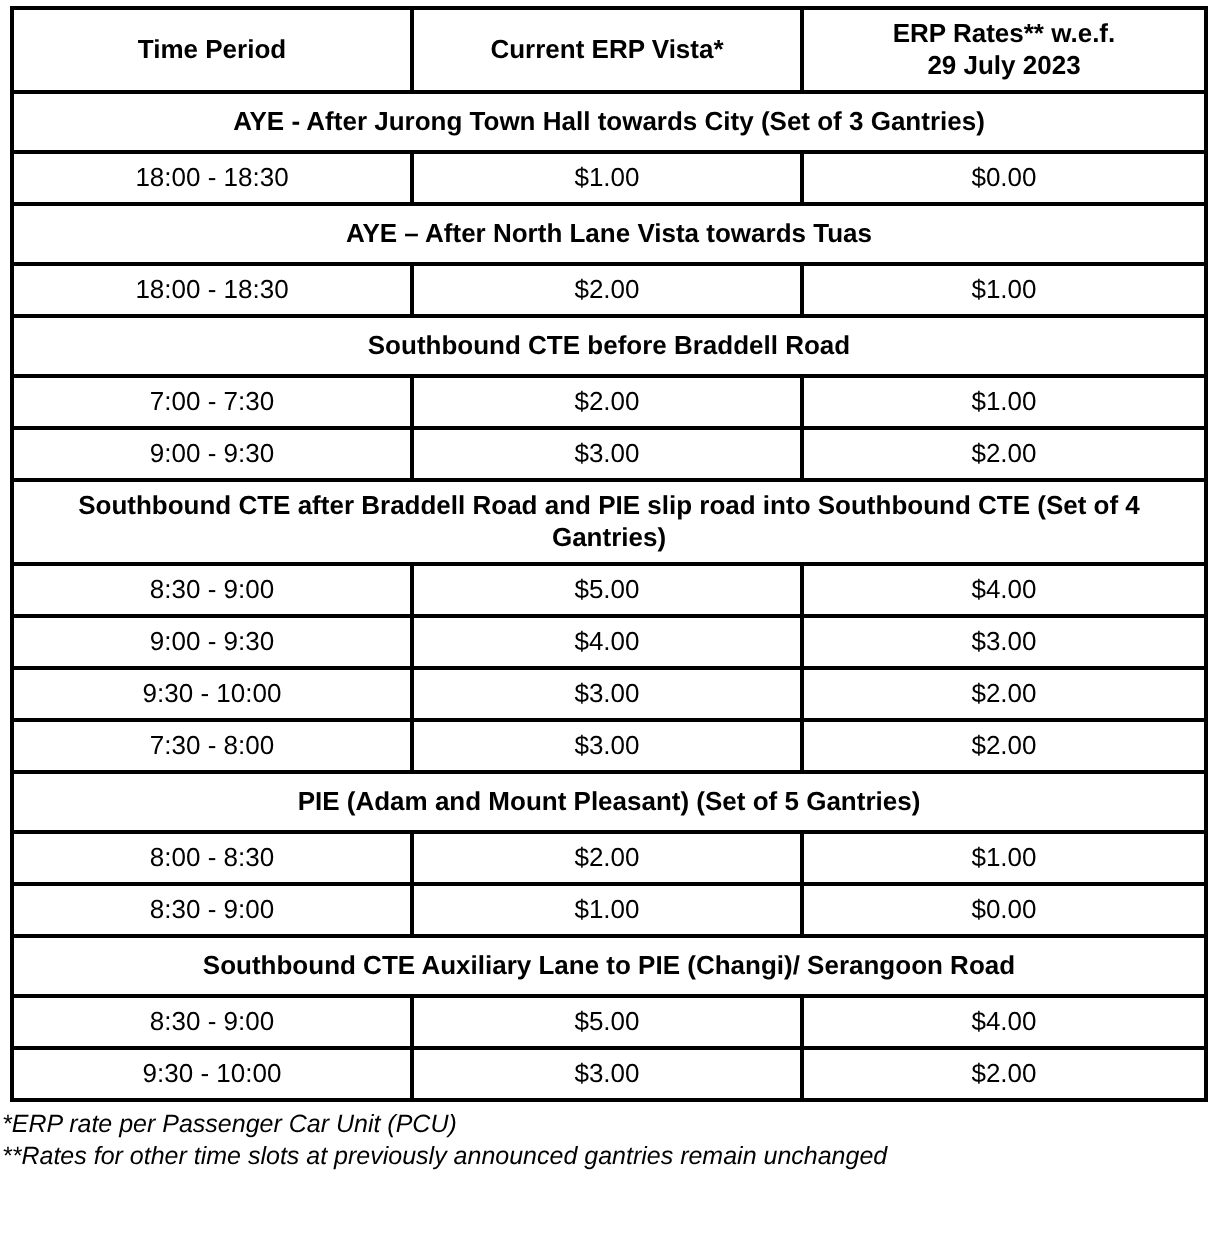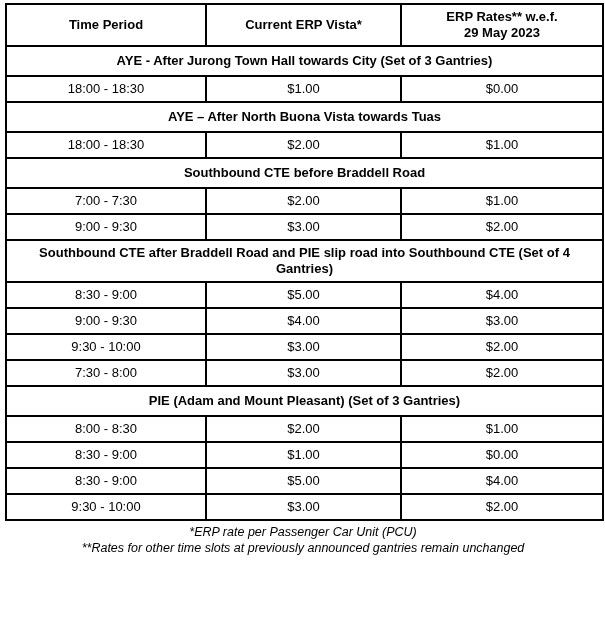--- a/index.html
+++ b/index.html
@@ -40,52 +40,51 @@
     font-weight: normal;
     height: 24px;
   }
   .footnotes {
     margin-left: -4px;
     margin-top: 3px;
     font-style: italic;
     font-size: 12.5px;
     line-height: 16px;
     color: #000000;
-    text-align: center;
   }
 </style>
 </head>
 <body>
 
 <div class="page">
   <table class="erp-table">
     <colgroup>
       <col class="c1">
         <col class="c2">
         <col class="c3">
     </colgroup>
     <thead>
       <tr>
         <th>Time Period</th>
         <th>Current ERP Vista*</th>
         <th class="th-wrap">ERP Rates** w.e.f.
-29 May 2023</th>
+29 July 2023</th>
       </tr>
     </thead>
     <tbody id="table-body">
         <tr>
           <td colspan="3" class="section-title">AYE - After Jurong Town Hall towards City (Set of 3 Gantries)</td>
         </tr>
         <tr>
           <td class="rate-cell">18:00 - 18:30</td>
           <td class="rate-cell">$1.00</td>
           <td class="rate-cell">$0.00</td>
         </tr>
         <tr>
-          <td colspan="3" class="section-title">AYE – After North Buona Vista towards Tuas</td>
+          <td colspan="3" class="section-title">AYE – After North Lane Vista towards Tuas</td>
         </tr>
         <tr>
           <td class="rate-cell">18:00 - 18:30</td>
           <td class="rate-cell">$2.00</td>
           <td class="rate-cell">$1.00</td>
         </tr>
         <tr>
           <td colspan="3" class="section-title">Southbound CTE before Braddell Road</td>
         </tr>
         <tr>
@@ -115,31 +114,34 @@
           <td class="rate-cell">9:30 - 10:00</td>
           <td class="rate-cell">$3.00</td>
           <td class="rate-cell">$2.00</td>
         </tr>
         <tr>
           <td class="rate-cell">7:30 - 8:00</td>
           <td class="rate-cell">$3.00</td>
           <td class="rate-cell">$2.00</td>
         </tr>
         <tr>
-          <td colspan="3" class="section-title">PIE (Adam and Mount Pleasant) (Set of 3 Gantries)</td>
+          <td colspan="3" class="section-title">PIE (Adam and Mount Pleasant) (Set of 5 Gantries)</td>
         </tr>
         <tr>
           <td class="rate-cell">8:00 - 8:30</td>
           <td class="rate-cell">$2.00</td>
           <td class="rate-cell">$1.00</td>
         </tr>
         <tr>
           <td class="rate-cell">8:30 - 9:00</td>
           <td class="rate-cell">$1.00</td>
           <td class="rate-cell">$0.00</td>
+        </tr>
+        <tr>
+          <td colspan="3" class="section-title">Southbound CTE Auxiliary Lane to PIE (Changi)/ Serangoon Road</td>
         </tr>
         <tr>
           <td class="rate-cell">8:30 - 9:00</td>
           <td class="rate-cell">$5.00</td>
           <td class="rate-cell">$4.00</td>
         </tr>
         <tr>
           <td class="rate-cell">9:30 - 10:00</td>
           <td class="rate-cell">$3.00</td>
           <td class="rate-cell">$2.00</td>

